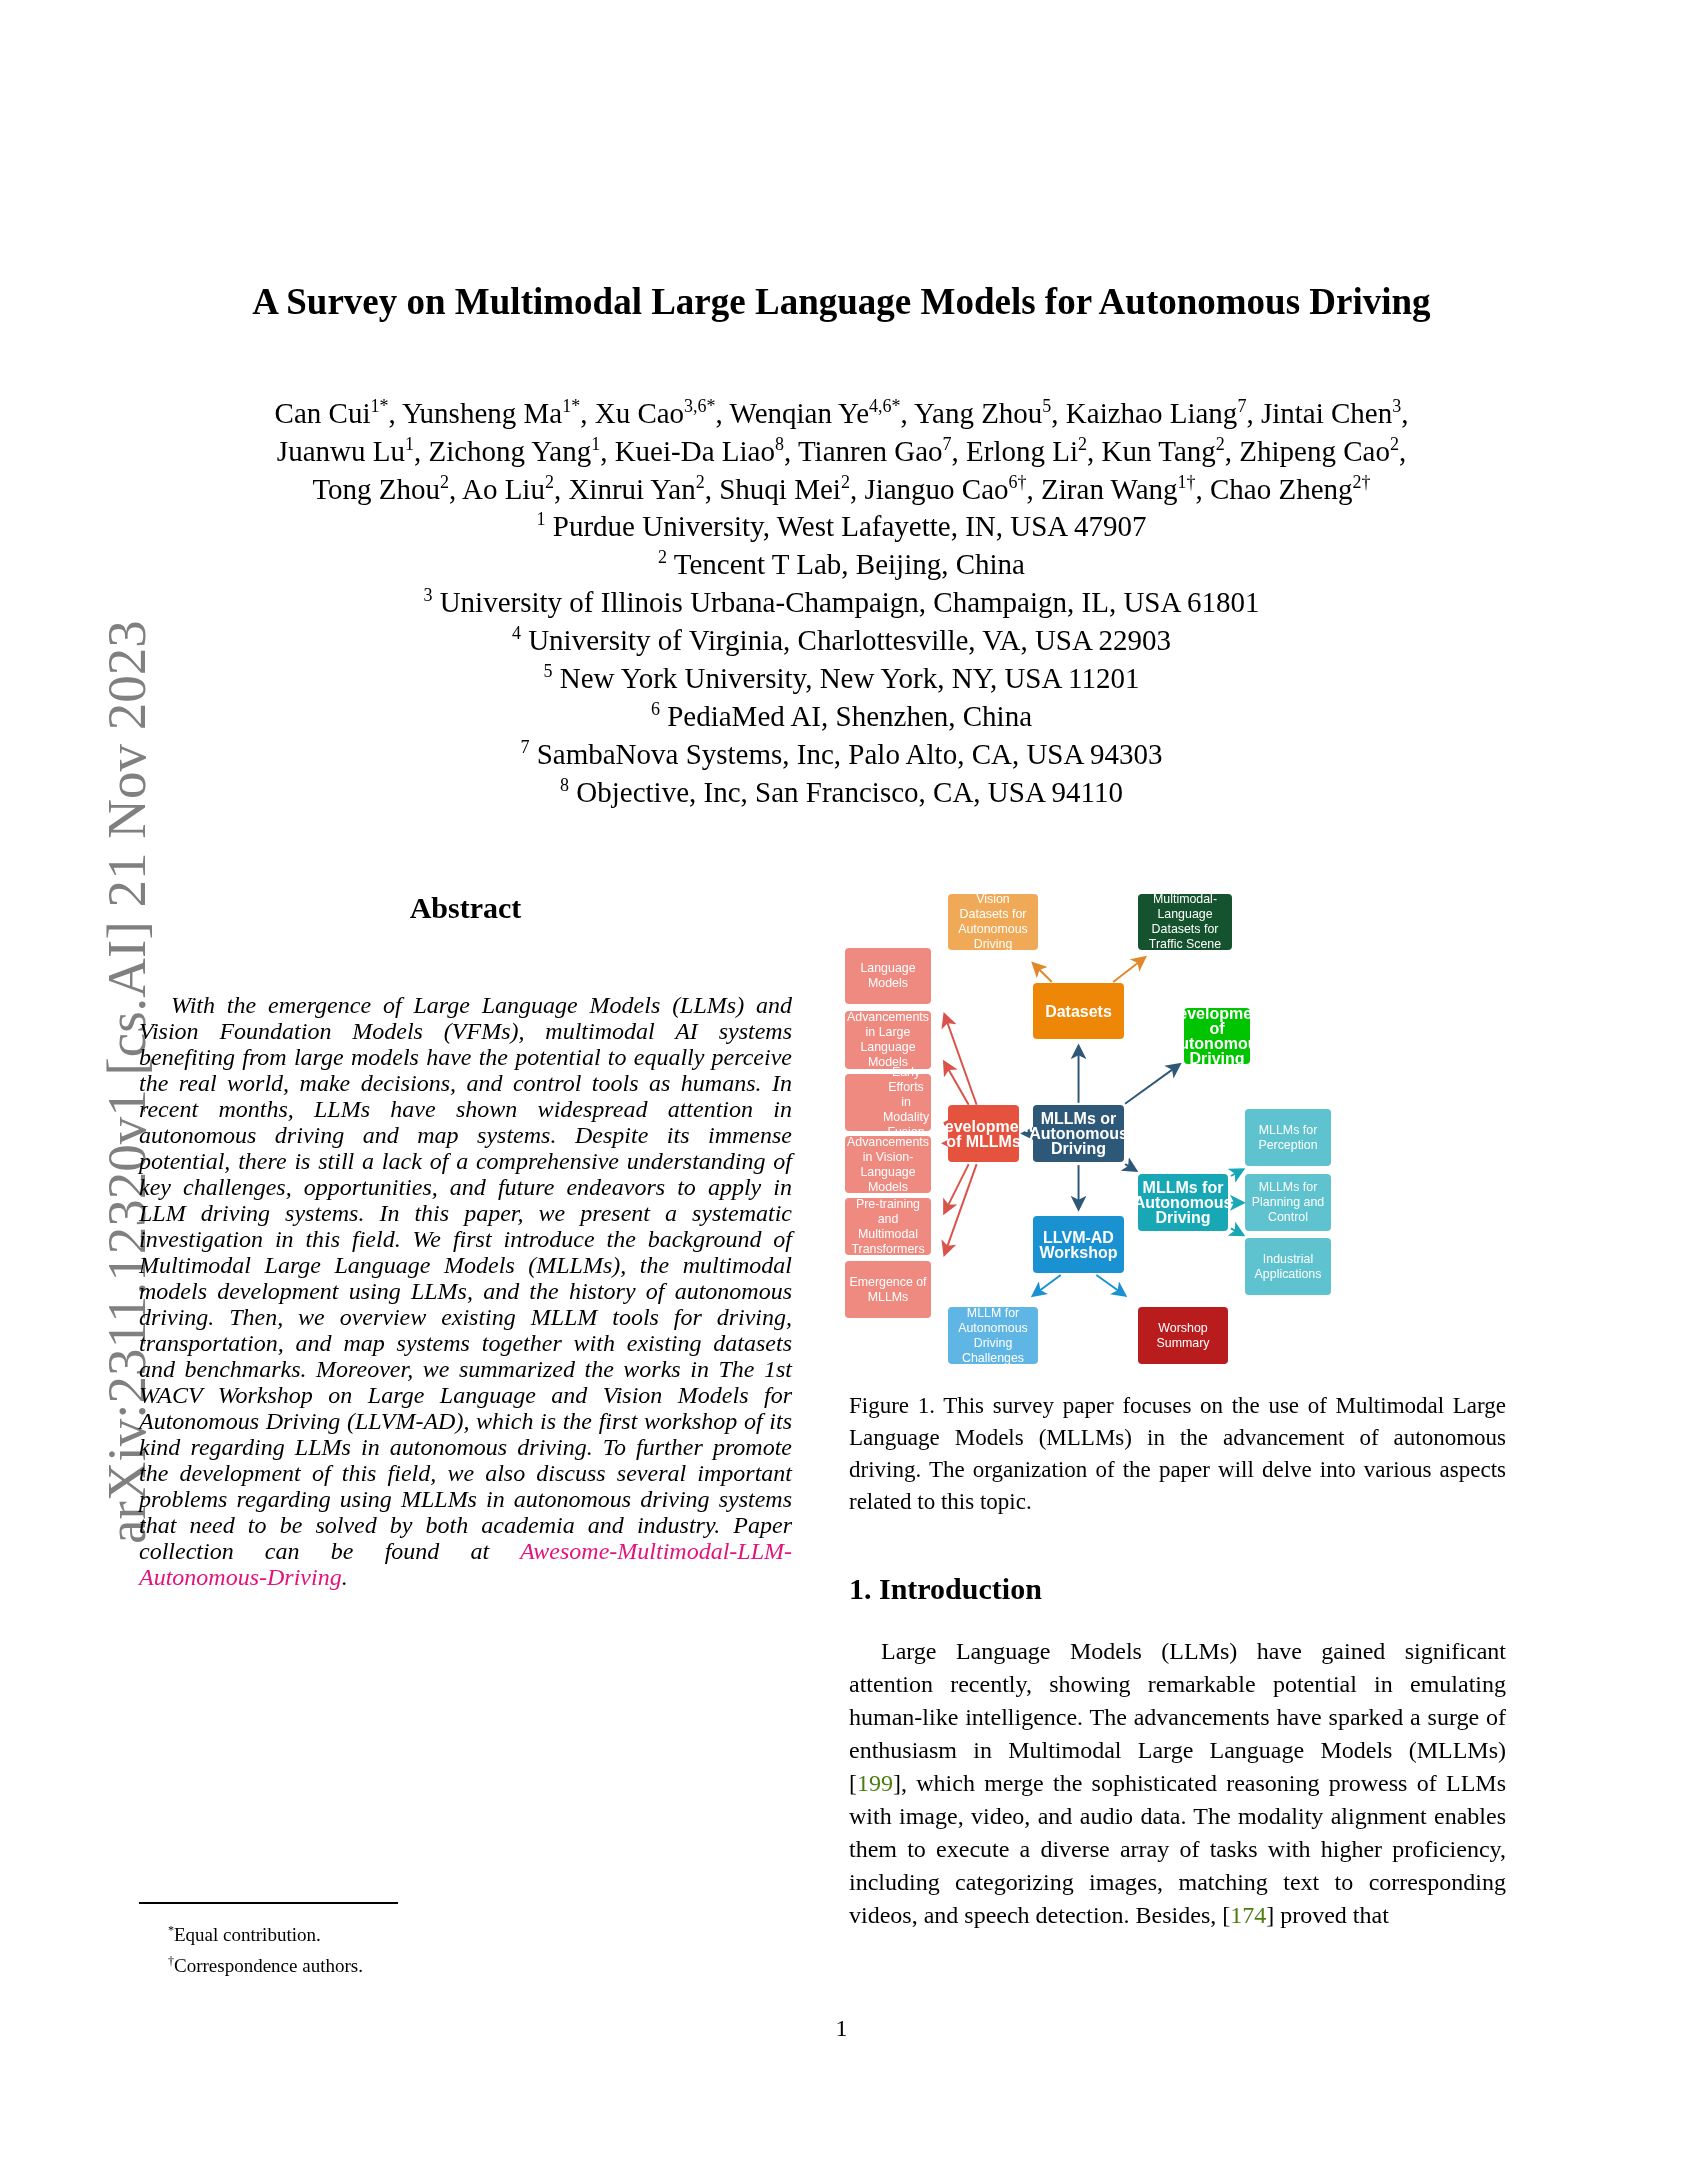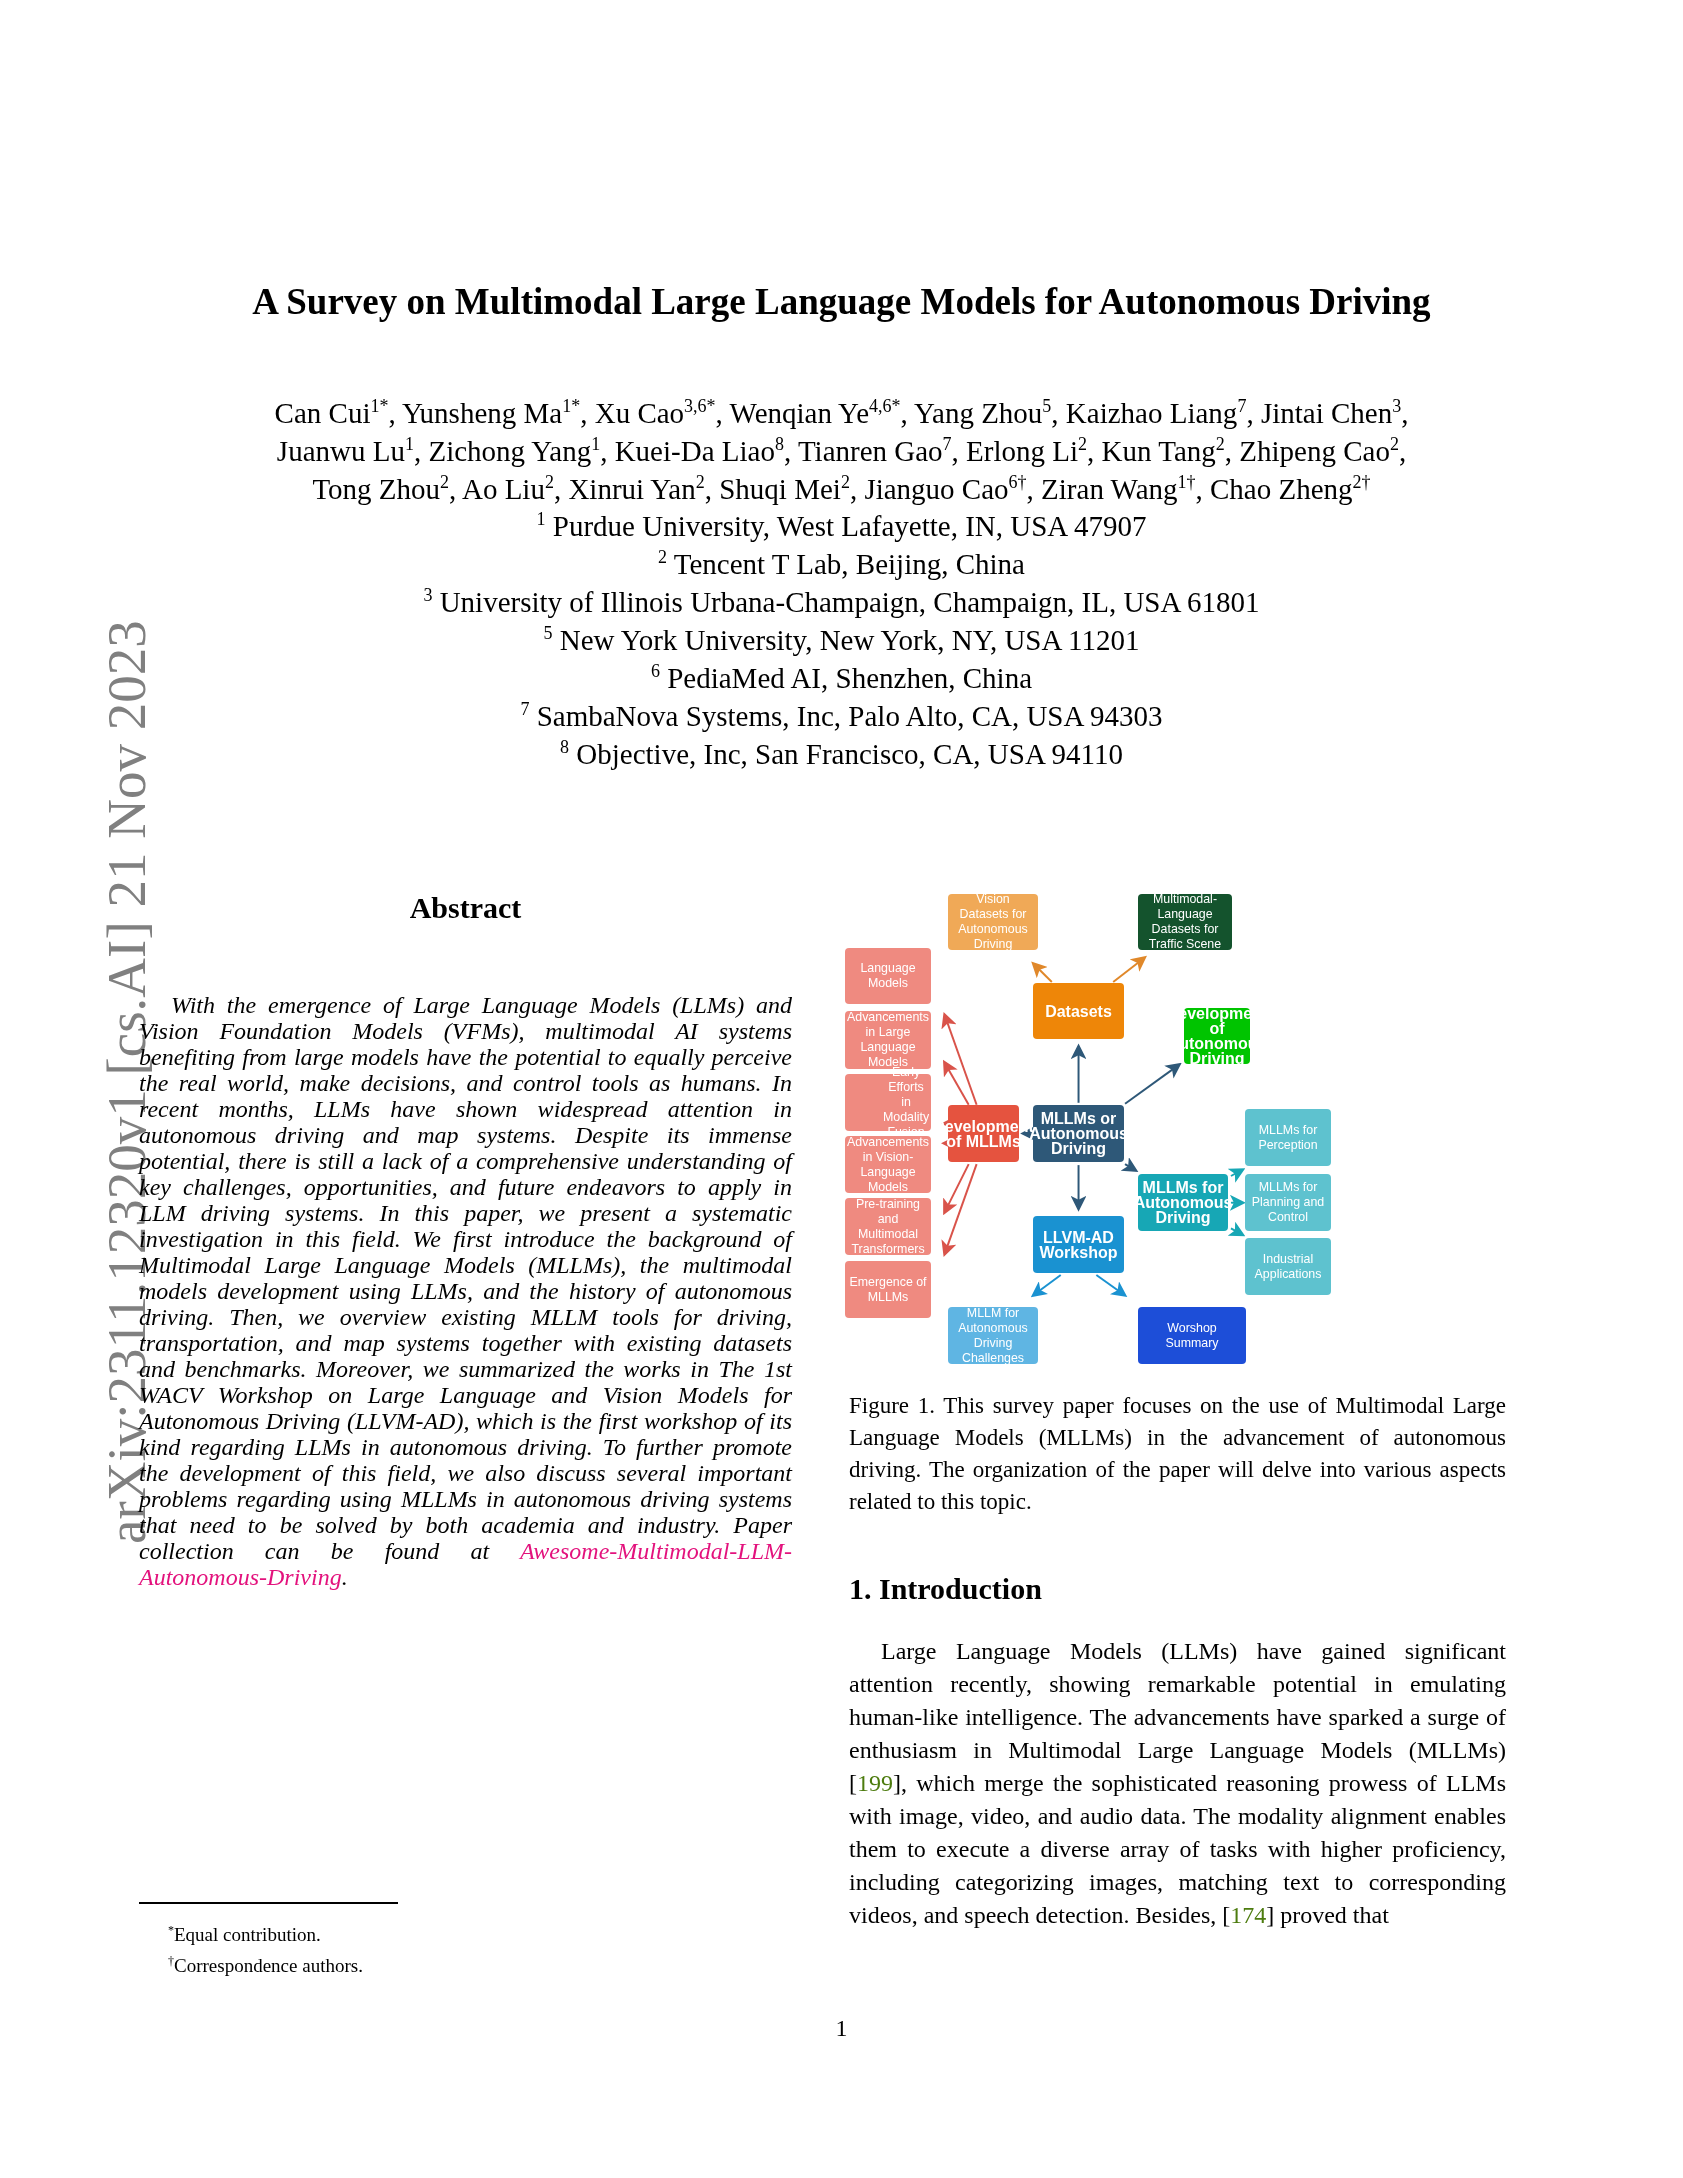--- a/index.html
+++ b/index.html
@@ -75,20 +75,21 @@
     <span>Jianguo Cao</span><sup>6</sup><sup>†</sup>,
     <span>Ziran Wang</span><sup>1</sup><sup>†</sup>,
     <span>Chao Zheng</span><sup>2</sup><sup>†</sup>
   </div>
 </div>
 
 <div class="abs affils">
   <div><sup>1</sup> <span>Purdue University, West Lafayette, IN, USA 47907</span></div>
   <div><sup>2</sup> <span>Tencent T Lab, Beijing, China</span></div>
   <div><sup>3</sup> <span>University of Illinois Urbana-Champaign, Champaign, IL, USA 61801</span></div>
+  <div><sup>4</sup> <span>University of Virginia, Charlottesville, VA, USA 22903</span></div>
   <div><sup>5</sup> <span>New York University, New York, NY, USA 11201</span></div>
   <div><sup>6</sup> <span>PediaMed AI, Shenzhen, China</span></div>
   <div><sup>7</sup> <span>SambaNova Systems, Inc, Palo Alto, CA, USA 94303</span></div>
   <div><sup>8</sup> <span>Objective, Inc, San Francisco, CA, USA 94110</span></div>
 </div>
 
 <div class="abs abstract-head">Abstract</div>
 <div class="abs abstract-body"><span>With the emergence of Large Language Models (LLMs) and Vision Foundation Models (VFMs), multimodal AI systems benefiting from large models have the potential to equally perceive the real world, make decisions, and control tools as humans. In recent months, LLMs have shown widespread attention in autonomous driving and map systems. Despite its immense potential, there is still a lack of a comprehensive understanding of key challenges, opportunities, and future endeavors to apply in LLM driving systems. In this paper, we present a systematic investigation in this field. We first introduce the background of Multimodal Large Language Models (MLLMs), the multimodal models development using LLMs, and the history of autonomous driving. Then, we overview existing MLLM tools for driving, transportation, and map systems together with existing datasets and benchmarks. Moreover, we summarized the works in The 1st WACV Workshop on Large Language and Vision Models for Autonomous Driving (LLVM-AD), which is the first workshop of its kind regarding LLMs in autonomous driving. To further promote the development of this field, we also discuss several important problems regarding using MLLMs in autonomous driving systems that need to be solved by both academia and industry. Paper collection can be found at </span><span class="link">Awesome-Multimodal-LLM-Autonomous-Driving</span><span>.</span></div>
 
 <div class="abs fn-rule"></div>
@@ -160,21 +161,21 @@
   <div class="node bold" style="left:106px;top:224px;width:71px;height:57px;background:#e5533f;">Development of MLLMs</div>
   <div class="node bold" style="left:191px;top:224px;width:91px;height:57px;background:#2e5878;">MLLMs or Autonomous Driving</div>
 
   <div class="node bold" style="left:296px;top:293px;width:90px;height:57px;background:#17a7b5;">MLLMs for Autonomous Driving</div>
   <div class="node" style="left:403px;top:228px;width:86px;height:57px;background:#5ec2cf;">MLLMs for Perception</div>
   <div class="node" style="left:403px;top:293px;width:86px;height:57px;background:#5ec2cf;">MLLMs for Planning and Control</div>
   <div class="node" style="left:403px;top:357px;width:86px;height:57px;background:#5ec2cf;">Industrial Applications</div>
 
   <div class="node bold" style="left:191px;top:335px;width:91px;height:57px;background:#1a92d1;">LLVM-AD Workshop</div>
   <div class="node" style="left:106px;top:426px;width:90px;height:57px;background:#5fb5e3;">MLLM for Autonomous Driving Challenges</div>
-  <div class="node" style="left:296px;top:426px;width:108px;height:57px;background:#1d4ed8;">Worshop Summary</div>
+  <div class="node" style="left:296px;top:426px;width:90px;height:57px;background:#b91c1c;">Worshop Summary</div>
 </div>
 
 <div class="abs caption">Figure 1.  This survey paper focuses on the use of Multimodal Large Language Models (MLLMs) in the advancement of autonomous driving. The organization of the paper will delve into various aspects related to this topic.</div>
 
 <div class="abs section-head">1. Introduction</div>
 <div class="abs intro-body"><span>Large Language Models (LLMs) have gained significant attention recently, showing remarkable potential in emulating human-like intelligence.  The advancements have sparked a surge of enthusiasm in Multimodal Large Language Models (MLLMs) [</span><span class="cite">199</span><span>], which merge the sophisticated reasoning prowess of LLMs with image, video, and audio data.  The modality alignment enables them to execute a diverse array of tasks with higher proficiency, including categorizing images, matching text to corresponding videos, and speech detection. Besides, [</span><span class="cite">174</span><span>] proved that</span></div>
 
 <div class="abs page-num">1</div>
 
 

